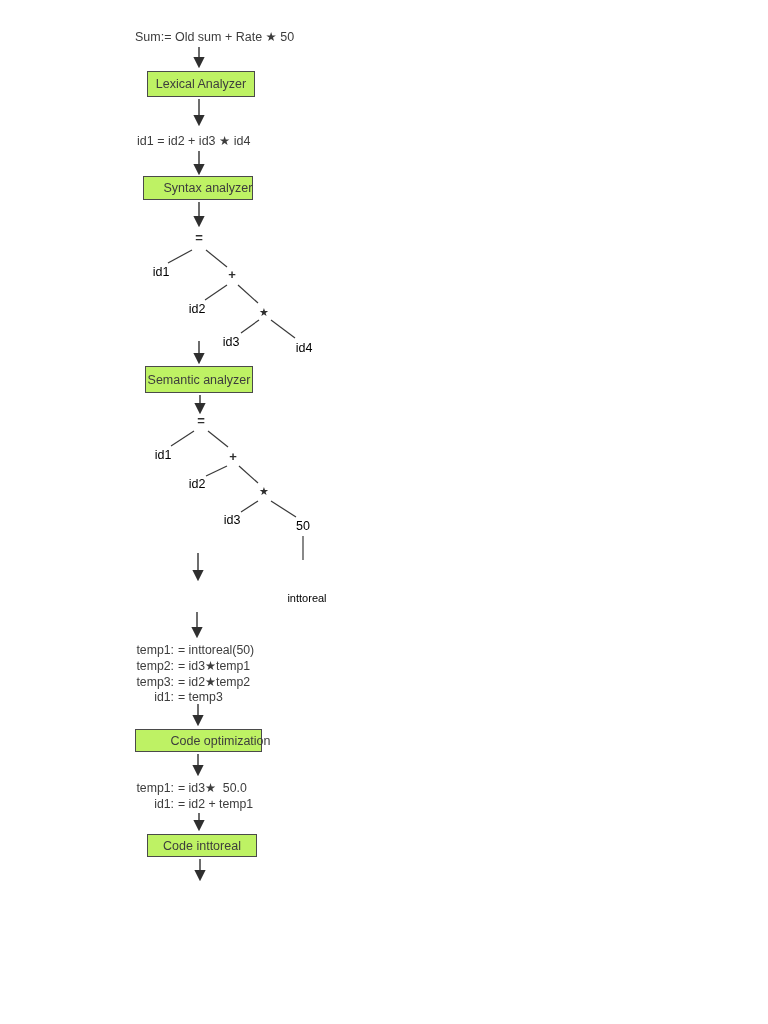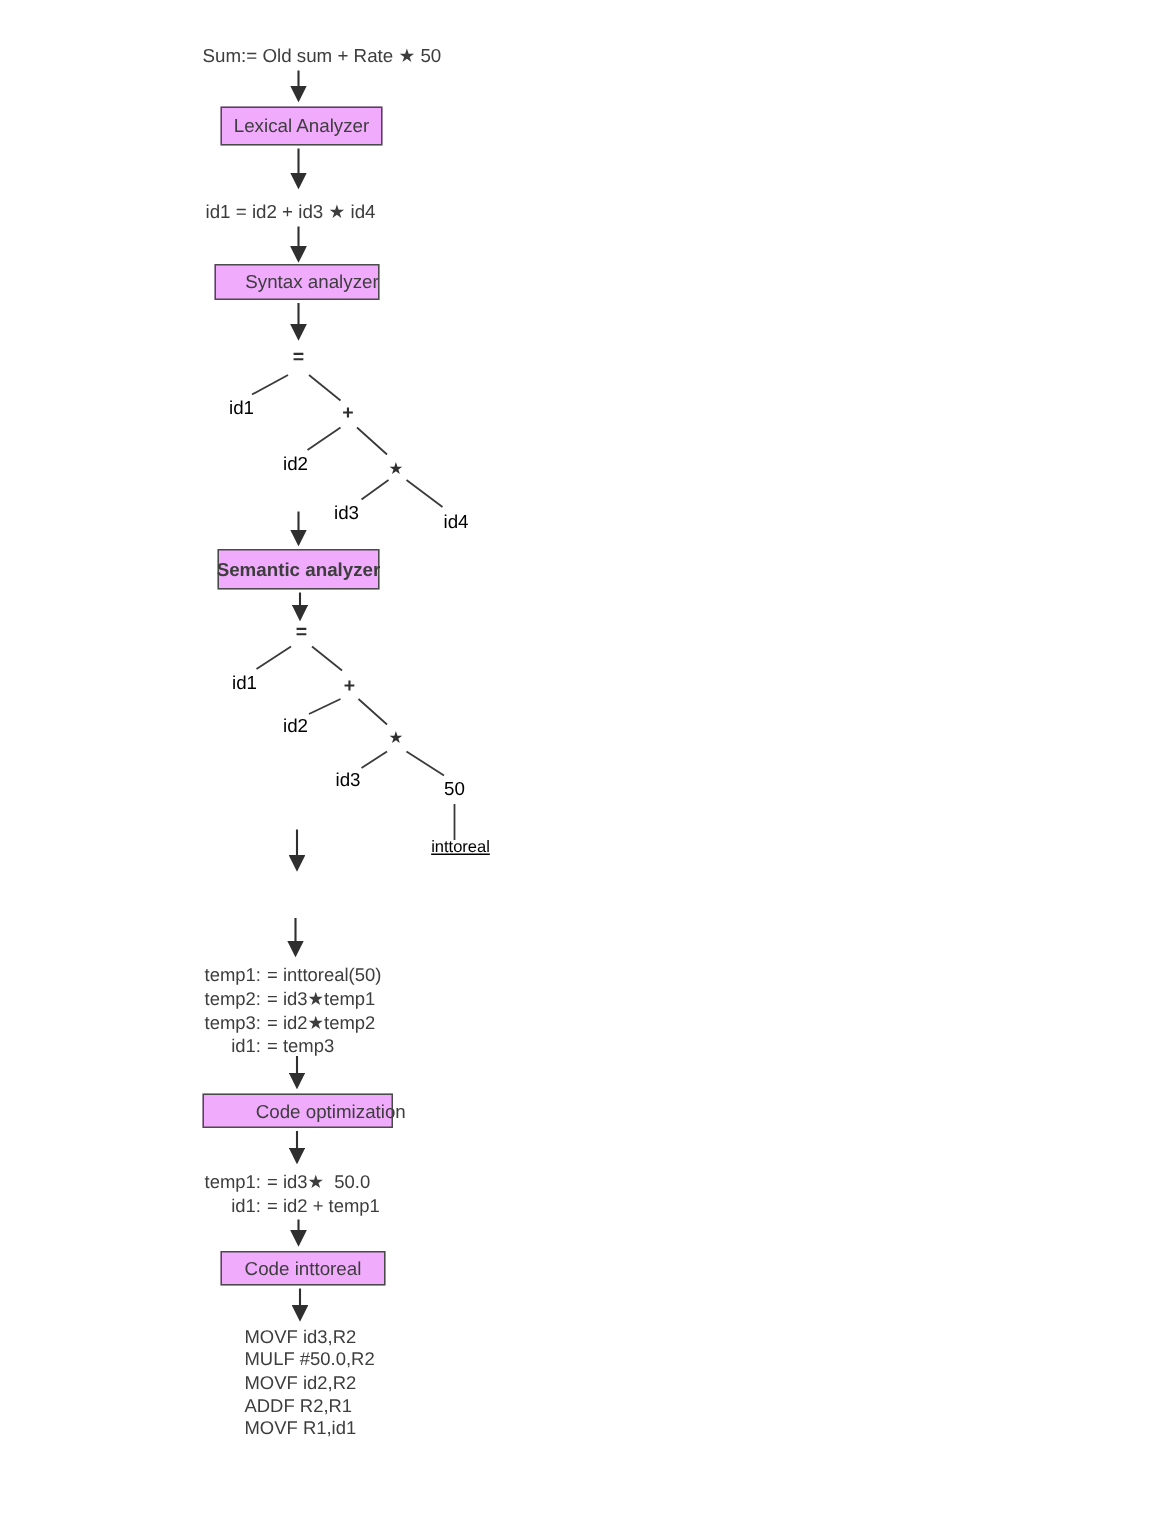--- a/index.html
+++ b/index.html
@@ -2,21 +2,21 @@
 <html><head>
 <meta charset="utf-8">
 <style>
   html, body { margin:0; padding:0; background:#ffffff; }
   #canvas {
     position:relative; width:672px; height:1024px; background:#ffffff;
     font-family:"Liberation Sans", sans-serif; color:#3d3d3d; overflow:hidden;
   }
   svg.wires { position:absolute; left:0; top:0; width:768px; height:1024px; }
   .box {
-    position:absolute; box-sizing:border-box; background:#f0abfc;
+    position:absolute; box-sizing:border-box; background:#bef264;
     border:1.6px solid #4a4a4a; display:flex; align-items:center; justify-content:center;
     font-size:12.5px; white-space:nowrap; color:#3d3d3d;
   }
   .expr { position:absolute; font-size:12.5px; white-space:nowrap; color:#3d3d3d; }
   .node { position:absolute; transform:translateX(-50%); font-size:12.5px; white-space:nowrap; color:#000000; }
   .node.op { font-weight:bold; font-size:13px; color:#2e2e2e; }
   .node.star { font-size:11px; color:#2e2e2e; }
   .node.small { font-size:11px; }
   .code-block { position:absolute; font-size:12.3px; color:#3d3d3d; }
   .code-line { display:flex; line-height:15.8px; }
@@ -82,32 +82,32 @@
   </div>
 
   <span class="node op" style="left:199px; top:230px;">=</span>
   <span class="node" style="left:161px; top:265px;">id1</span>
   <span class="node op" style="left:232px; top:267px;">+</span>
   <span class="node" style="left:197px; top:302px;">id2</span>
   <span class="node star" style="left:264px; top:306px;">★</span>
   <span class="node" style="left:231px; top:335px;">id3</span>
   <span class="node" style="left:304px; top:341px;">id4</span>
 
-  <div class="box" style="left:145px; top:366px; width:108px; height:27px;font-weight:bold;">
+  <div class="box" style="left:145px; top:366px; width:108px; height:27px;">
     <span>Semantic analyzer</span>
   </div>
 
   <span class="node op" style="left:201px; top:413px;">=</span>
   <span class="node" style="left:163px; top:448px;">id1</span>
   <span class="node op" style="left:233px; top:449px;">+</span>
   <span class="node" style="left:197px; top:477px;">id2</span>
   <span class="node star" style="left:264px; top:485px;">★</span>
   <span class="node" style="left:232px; top:513px;">id3</span>
   <span class="node" style="left:303px; top:519px;text-align:center;">50</span>
-  <span class="node small" style="left:307px; top:559px;text-decoration:underline;">inttoreal</span>
+  <span class="node small" style="left:307px; top:592px;">inttoreal</span>
 
 
   <div class="code-block" style="left:128px; top:643px;">
     <div class="code-line">
       <span class="lhs">temp1:</span>
       <span class="rhs">= inttoreal(50)</span>
     </div>
     <div class="code-line">
       <span class="lhs">temp2:</span>
       <span class="rhs">= id3★temp1</span>
@@ -134,21 +134,14 @@
     <div class="code-line">
       <span class="lhs">id1:</span>
       <span class="rhs">= id2 + temp1</span>
     </div>
   </div>
 
   <div class="box" style="left:147px; top:834px; width:110px; height:23px;">
     <span>Code inttoreal</span>
   </div>
 
-  <div class="code-block" style="left:163px; top:884px;">
-    <div class="asm-line">MOVF id3,R2</div>
-    <div class="asm-line">MULF #50.0,R2</div>
-    <div class="asm-line">MOVF id2,R2</div>
-    <div class="asm-line">ADDF R2,R1</div>
-    <div class="asm-line">MOVF R1,id1</div>
-  </div>
 
 </div>
 
 </body></html>

